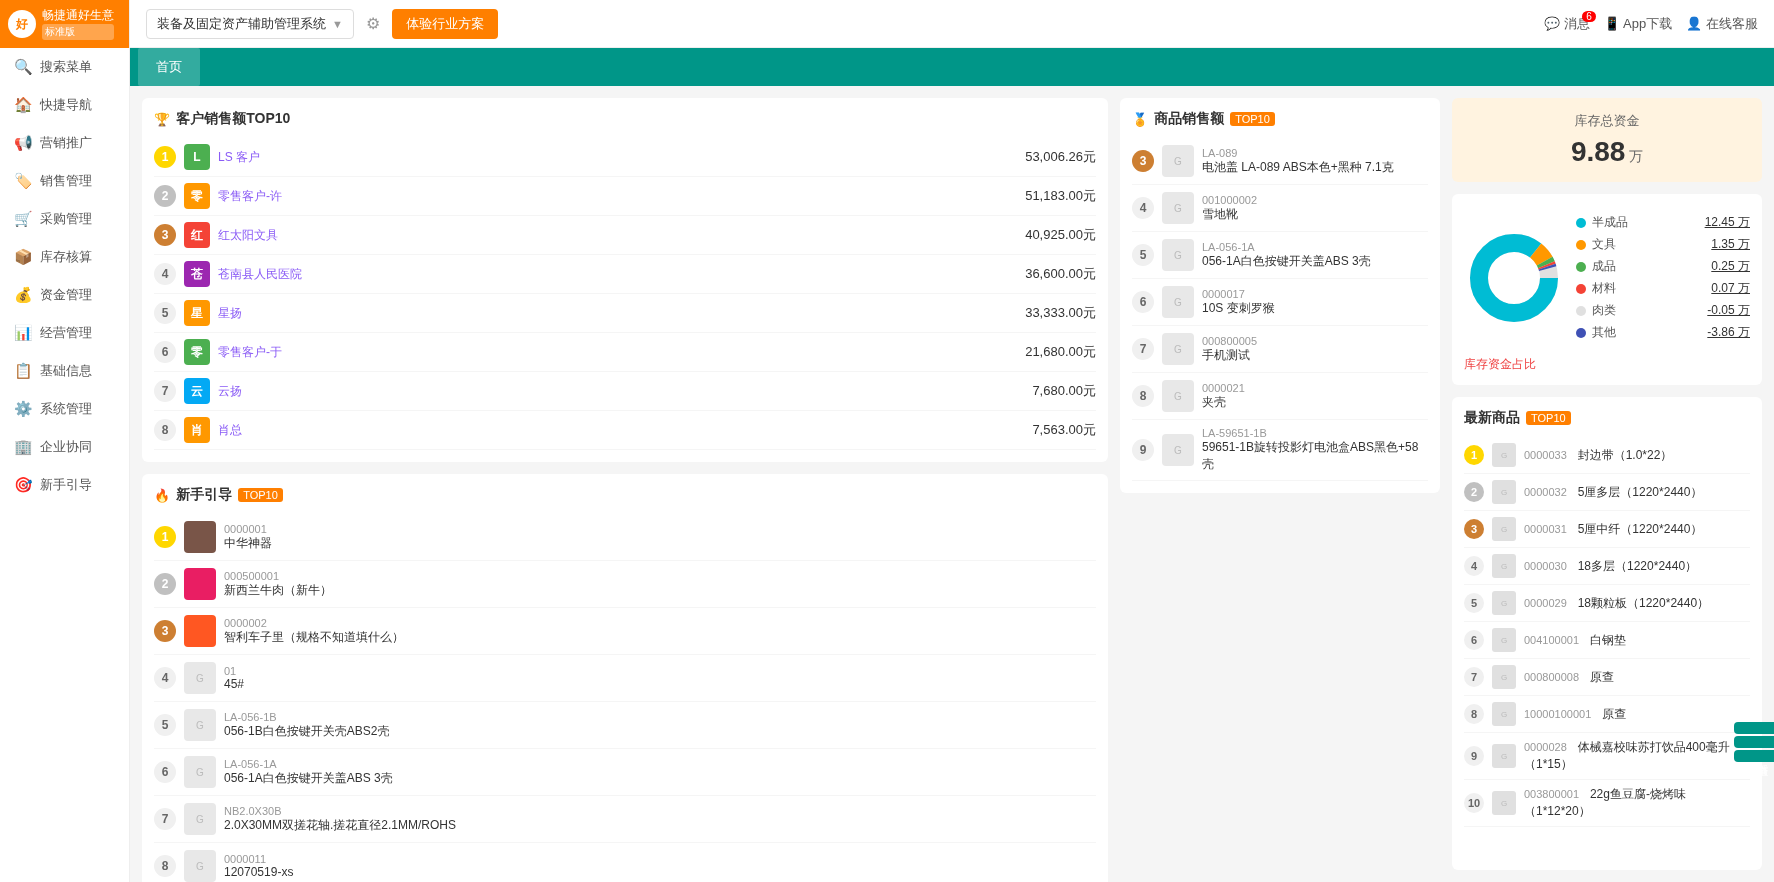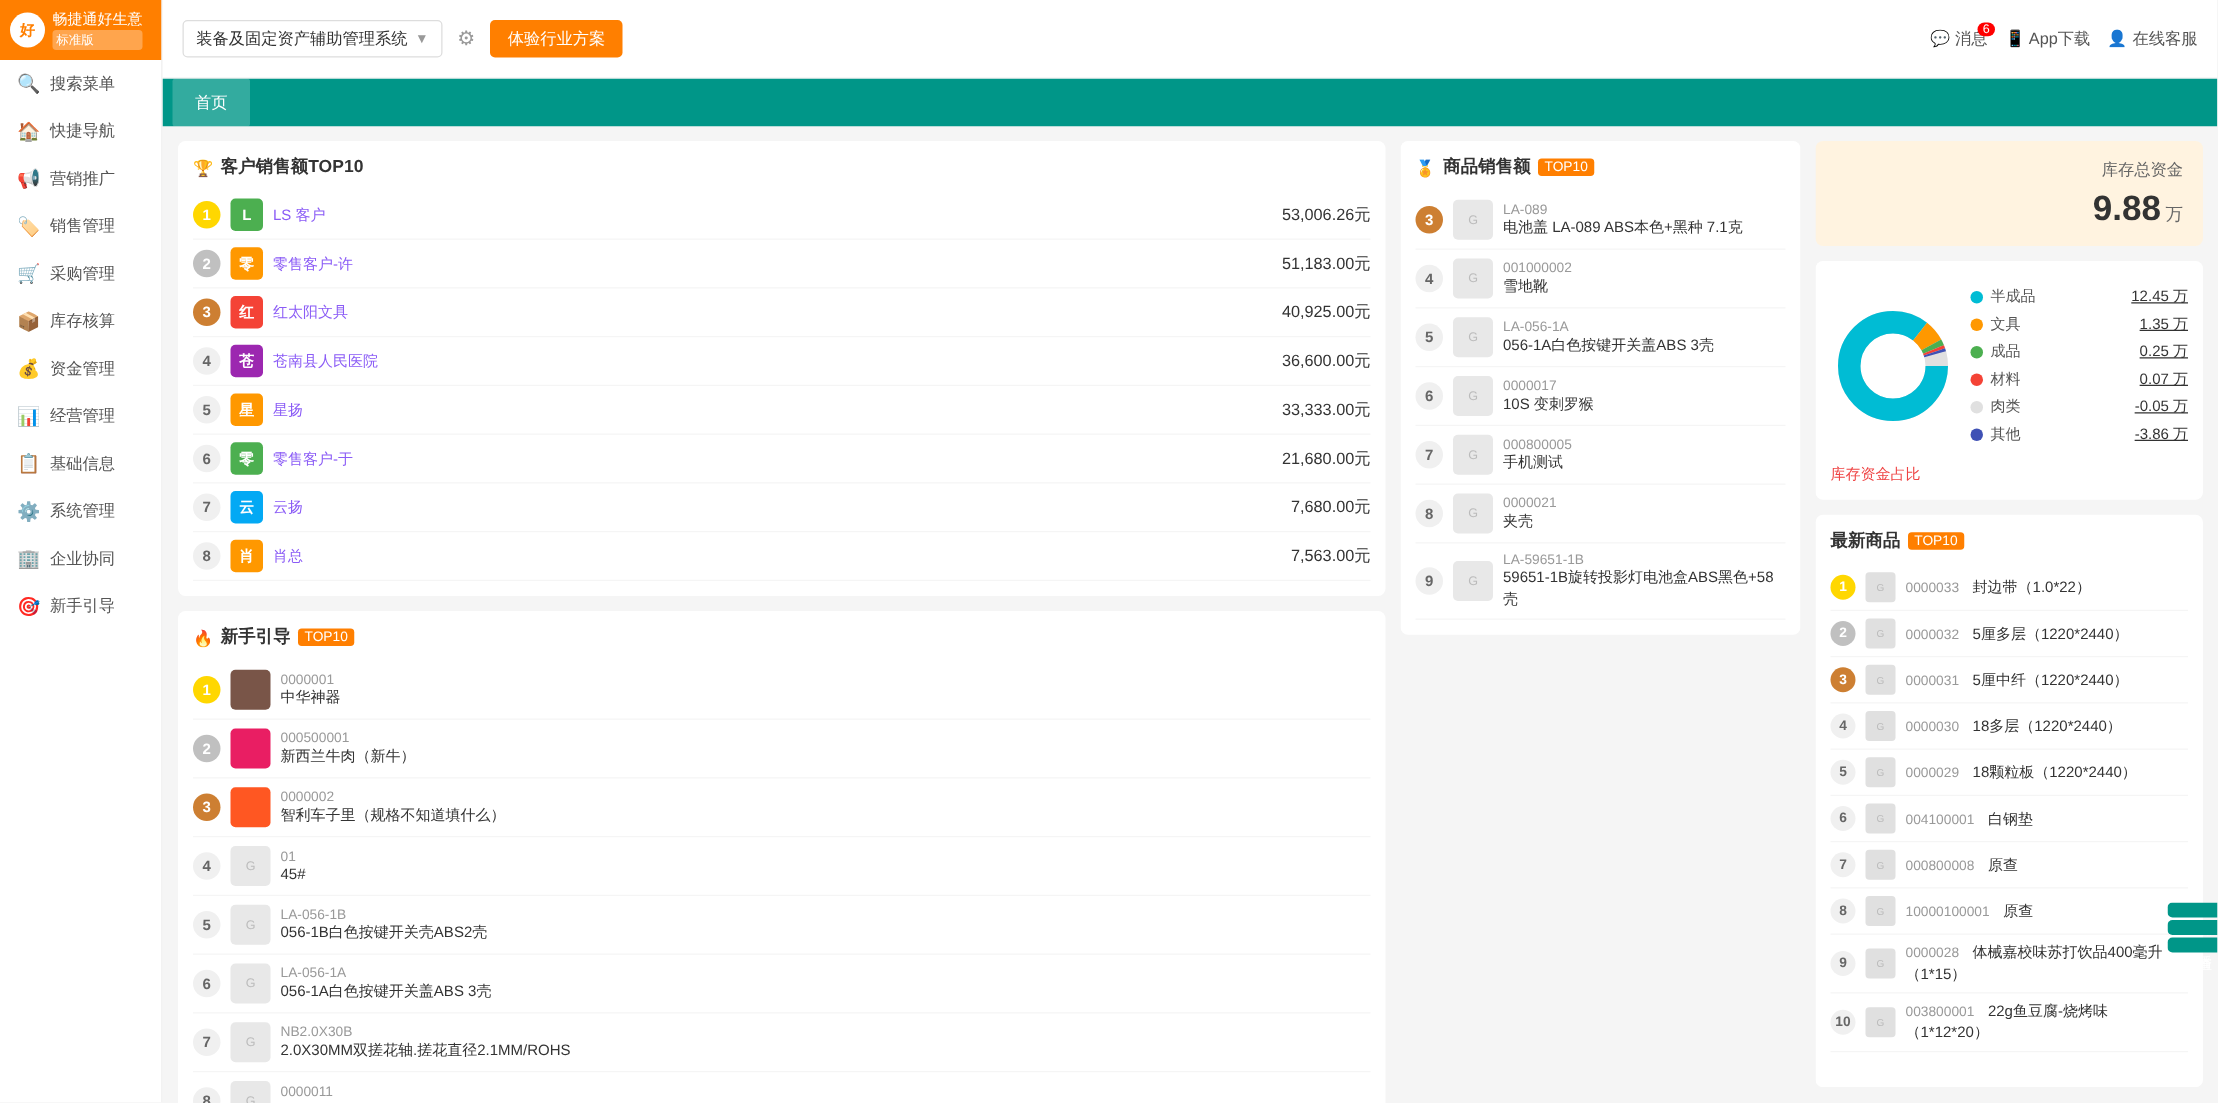--- a/index.html
+++ b/index.html
@@ -36,21 +36,21 @@
     .sidebar-nav { flex: 1; overflow-y: auto; }
     .sidebar-item {
       display: flex; align-items: center; gap: 8px;
       padding: 10px 14px; cursor: pointer; color: #555; font-size: 13px;
     }
     .sidebar-item .nav-icon { font-size: 15px; width: 18px; text-align: center; }
 
     
     .main-area { flex: 1; display: flex; flex-direction: column; overflow: hidden; }
     .top-bar {
-      height: 63px; background: #fff; display: flex; align-items: center;
+      height: 48px; background: #fff; display: flex; align-items: center;
       padding: 0 16px; border-bottom: 1px solid #eee; gap: 12px; flex-shrink: 0;
     }
     .system-select {
       display: flex; align-items: center; gap: 6px;
       border: 1px solid #ddd; border-radius: 4px; padding: 5px 10px;
       cursor: pointer; font-size: 13px; color: #333;
     }
     .system-select .chevron { color: #999; font-size: 11px; }
     .settings-btn { color: #999; font-size: 16px; cursor: pointer; }
     .trial-btn {
@@ -104,21 +104,21 @@
     }
     .product-img { width: 32px; height: 32px; background: #ddd; border-radius: 4px; flex-shrink: 0; overflow: hidden; }
     .product-img-placeholder { width: 32px; height: 32px; background: #e8e8e8; border-radius: 4px; display: flex; align-items: center; justify-content: center; color: #bbb; font-size: 10px; flex-shrink: 0; }
     .product-code { font-size: 11px; color: #999; }
     .product-name { font-size: 12px; color: #333; }
 
     
     .right-col { width: 310px; flex-shrink: 0; display: flex; flex-direction: column; gap: 12px; overflow-y: auto; }
 
     
-    .stock-total-panel { background: #fff3e0; border-radius: 6px; padding: 14px 16px; text-align: right; }
+    .stock-total-panel { background: #fff3e0; border-radius: 6px; padding: 14px 16px; text-align: center; }
     .stock-total-label { font-size: 13px; color: #666; margin-bottom: 6px; }
     .stock-total-value { font-size: 28px; font-weight: bold; color: #333; }
     .stock-total-unit { font-size: 14px; color: #666; }
 
     
     .chart-panel { background: #fff; border-radius: 6px; padding: 12px; }
     .donut-container { display: flex; align-items: center; gap: 12px; margin-top: 8px; }
     .donut-svg { flex-shrink: 0; }
     .legend { display: flex; flex-direction: column; gap: 5px; flex: 1; }
     .legend-item { display: flex; align-items: center; gap: 6px; font-size: 12px; }

